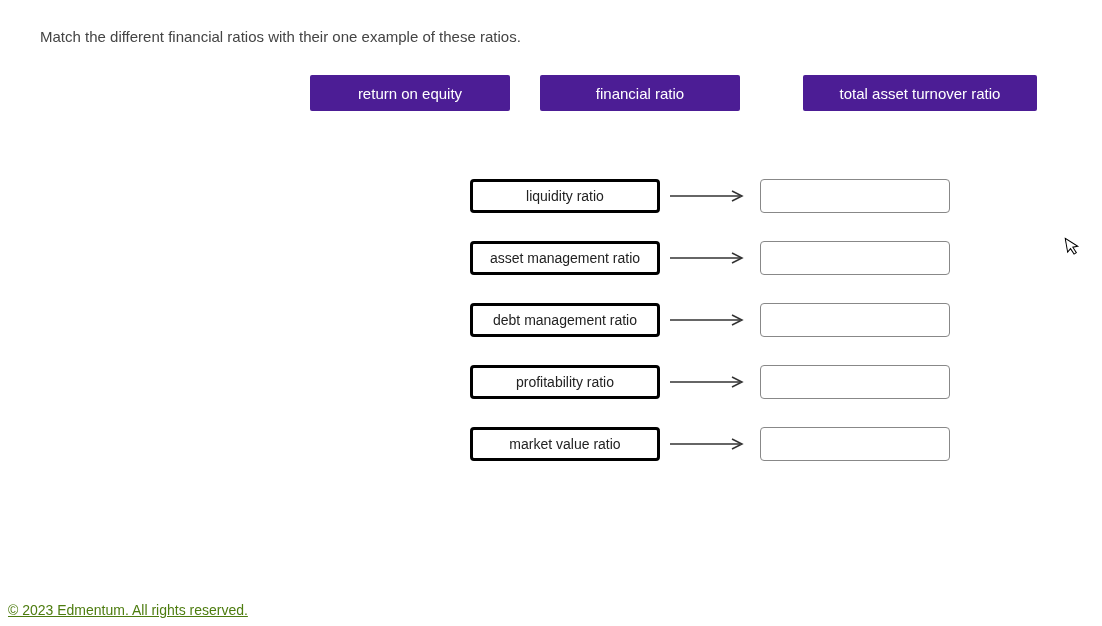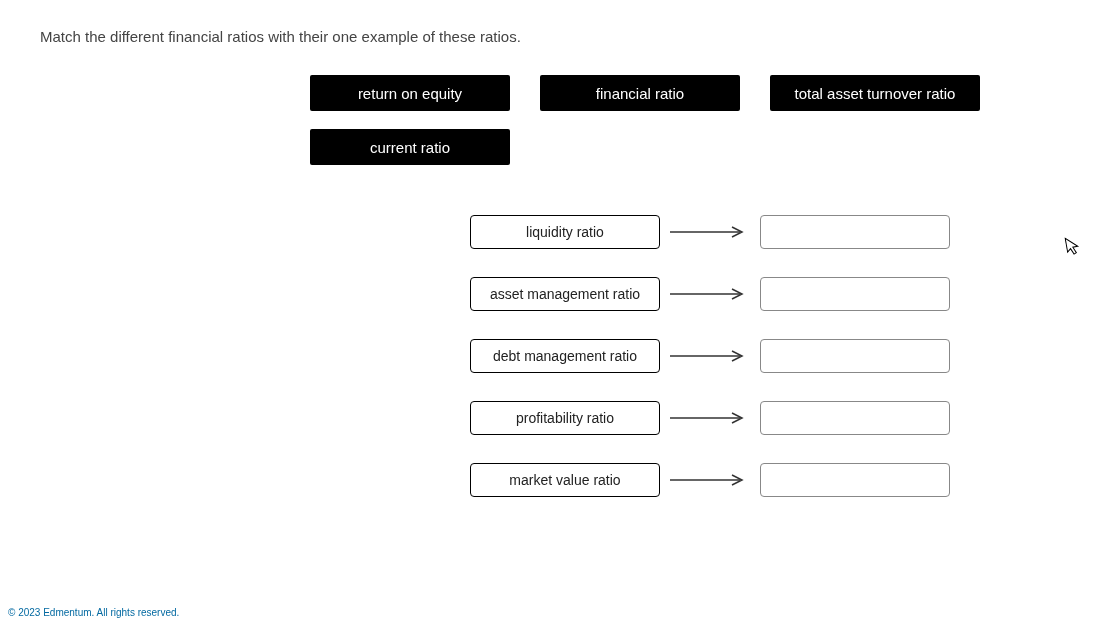--- a/index.html
+++ b/index.html
@@ -27,47 +27,47 @@
     flex-direction: column;
     gap: 18px;
   }
   .tile-row {
     display: flex;
     gap: 30px;
   }
   .tile {
     width: 200px;
     height: 36px;
-    background: #000000;
+    background: #4c1d95;
     color: #fff;
     font-size: 15px;
     display: flex;
     align-items: center;
     justify-content: center;
     border-radius: 2px;
     cursor: grab;
     user-select: none;
   }
-  .tile.wide { width: 210px; }
+  .tile.wide { width: 234px; margin-left: 33px; }
   .match-area {
     margin-top: 50px;
     margin-left: 440px;
     display: flex;
     flex-direction: column;
     gap: 28px;
   }
   .match-row {
     display: flex;
     align-items: center;
     gap: 10px;
   }
   .category-box {
     width: 190px;
     height: 34px;
-    border: 1px solid #000000;
+    border: 3px solid #000000;
     border-radius: 4px;
     display: flex;
     align-items: center;
     justify-content: center;
     font-size: 14px;
     color: #222;
     background: #fff;
   }
   .arrow {
     width: 80px;
@@ -80,22 +80,23 @@
     width: 190px;
     height: 34px;
     border: 1px solid #888;
     border-radius: 4px;
     background: #fff;
   }
   .footer {
     position: absolute;
     bottom: 8px;
     left: 8px;
-    font-size: 10px;
-    color: #0369a1;
+    font-size: 14px;
+    color: #4d7c0f;
+    text-decoration: underline;
   }
   .cursor {
     position: absolute;
     top: 236px;
     right: 20px;
     font-size: 16px;
     color: #000;
     transform: rotate(-10deg);
   }
 </style>
@@ -106,21 +107,20 @@
 
   <div class="instruction">Match the different financial ratios with their one example of these ratios.</div>
 
   <div class="tiles-area">
     <div class="tile-row">
       <div class="tile">return on equity</div>
       <div class="tile">financial ratio</div>
       <div class="tile wide">total asset turnover ratio</div>
     </div>
     <div class="tile-row">
-      <div class="tile">current ratio</div>
     </div>
   </div>
 
   <div class="match-area">
 
     <div class="match-row">
       <div class="category-box">liquidity ratio</div>
       <div class="arrow">
         <svg viewBox="0 0 80 14">
             <line x1="0" y1="7" x2="70" y2="7" stroke="#333" stroke-width="1.5"></line>

